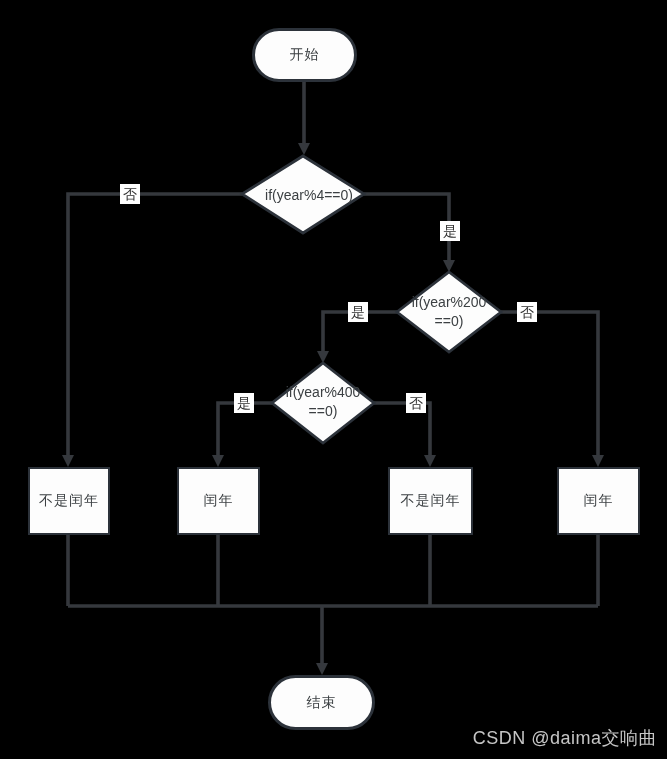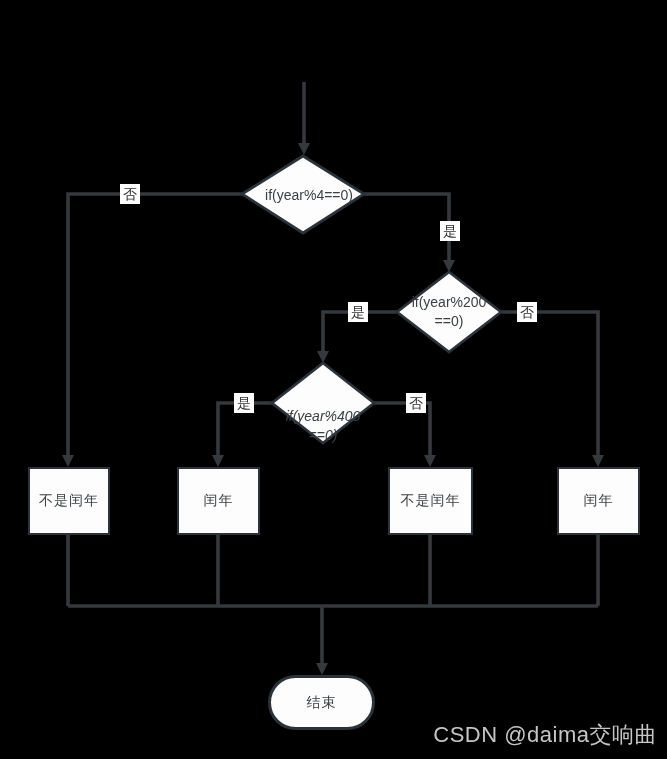--- a/index.html
+++ b/index.html
@@ -34,21 +34,21 @@
     color:var(--node-text);font-size:14px;line-height:19px;
     text-align:center;white-space:nowrap;
   }
   .chip{
     position:absolute;transform:translate(-50%,-50%);
     background:var(--label-bg);color:var(--label-text);
     font-size:14px;line-height:1;padding:3px 3px;white-space:nowrap;
   }
   .watermark{
     position:absolute;right:10px;bottom:9px;
-    color:var(--watermark-text);font-size:22px;letter-spacing:0.5px;
+    color:var(--watermark-text);font-size:18px;letter-spacing:0.5px;
   }
 </style>
 </head>
 <body>
 
 <div class="canvas">
 
   <svg width="667" height="759" viewBox="0 0 667 759">
 
     <path class="edge" d="M304 82 V146"></path>
@@ -72,39 +72,40 @@
     <polygon class="arrowhead" points="592,455 604,455 598,467"></polygon>
     <polygon class="arrowhead" points="212,455 224,455 218,467"></polygon>
     <polygon class="arrowhead" points="424,455 436,455 430,467"></polygon>
     <polygon class="arrowhead" points="316,663 328,663 322,675"></polygon>
 
     <polygon class="diamond" points="303,156 364,194 303,233 242,194"></polygon>
     <polygon class="diamond" points="449,272 501,312 449,352 397,312"></polygon>
     <polygon class="diamond" points="323,363 374,403 323,443 272,403"></polygon>
   </svg>
 
+  <div class="node stadium" style="left:252px;top:28px;width:105px;height:54px;">开始</div>
 
   <div class="node" style="left:28px;top:467px;width:82px;height:68px;">不是闰年</div>
 
   <div class="node" style="left:177px;top:467px;width:83px;height:68px;">闰年</div>
 
   <div class="node" style="left:388px;top:467px;width:85px;height:68px;">不是闰年</div>
 
   <div class="node" style="left:557px;top:467px;width:83px;height:68px;">闰年</div>
 
   <div class="node stadium" style="left:268px;top:675px;width:107px;height:55px;">结束</div>
 
   <div class="dtext" style="left:303px;top:195px;margin-left:6px;">if(year%4==0)</div>
 
   <div class="dtext" style="left:449px;top:312px;">
     <div>if(year%200</div>
     <div>==0)</div>
   </div>
 
-  <div class="dtext" style="left:323px;top:426px;font-style:italic;">
+  <div class="dtext" style="left:323px;top:402px;">
     <div>if(year%400</div>
     <div>==0)</div>
   </div>
 
   <div class="chip" style="left:130px;top:194px;">否</div>
   <div class="chip" style="left:450px;top:231px;">是</div>
   <div class="chip" style="left:358px;top:312px;">是</div>
   <div class="chip" style="left:527px;top:312px;">否</div>
   <div class="chip" style="left:244px;top:403px;">是</div>
   <div class="chip" style="left:416px;top:403px;">否</div>

